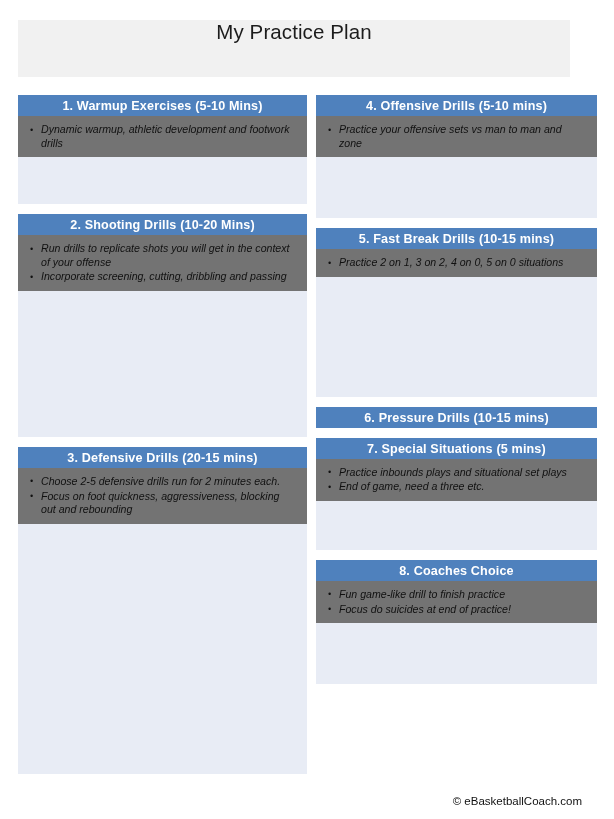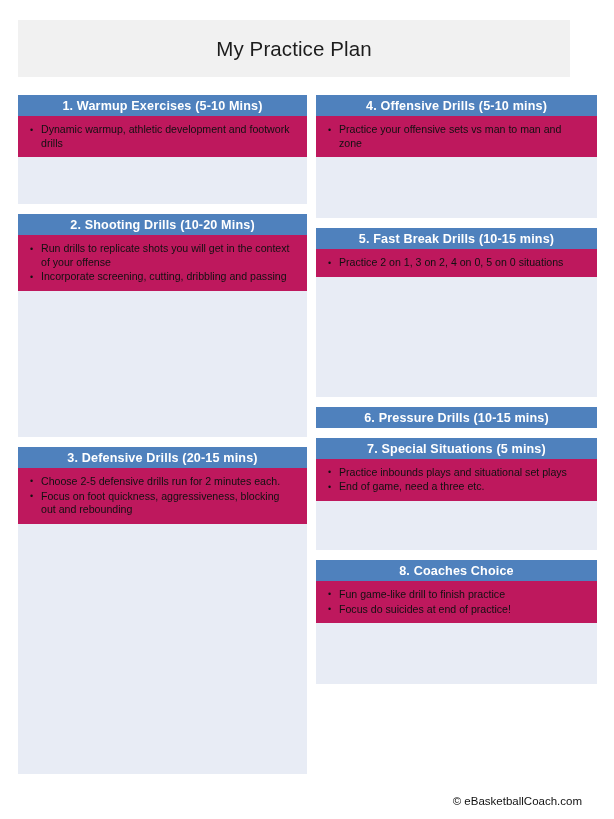--- a/index.html
+++ b/index.html
@@ -24,21 +24,20 @@
 
   
   .title-band {
     position: absolute;
     left: 18px;
     top: 20px;
     width: 552px;
     height: 57px;
     background: #f1f1f1;
     display: flex;
-    align-items: center;
     justify-content: center;
   }
   .title-text {
     font-size: 20.5px;
     font-weight: 400;
     color: #1c1c1c;
     letter-spacing: 0.1px;
     font-family: "Liberation Sans", sans-serif;
   }
 
@@ -67,24 +66,25 @@
     font-weight: bold;
     letter-spacing: 0.15px;
     white-space: nowrap;
     overflow: hidden;
   }
   .card-body {
     background: #e8ecf5;
     box-sizing: border-box;
   }
   .bullets {
-    background: #be185d;
+    background: #737373;
     margin: 0;
     padding: 7px 10px 7px 10px;
     list-style: none;
+    font-style: italic;
   }
   .bullets li {
     position: relative;
     padding-left: 13px;
     font-size: 10.6px;
     line-height: 13.6px;
     color: #111111;
     margin: 0 0 1px 0;
   }
   .bullets li:last-child { margin-bottom: 0; }

